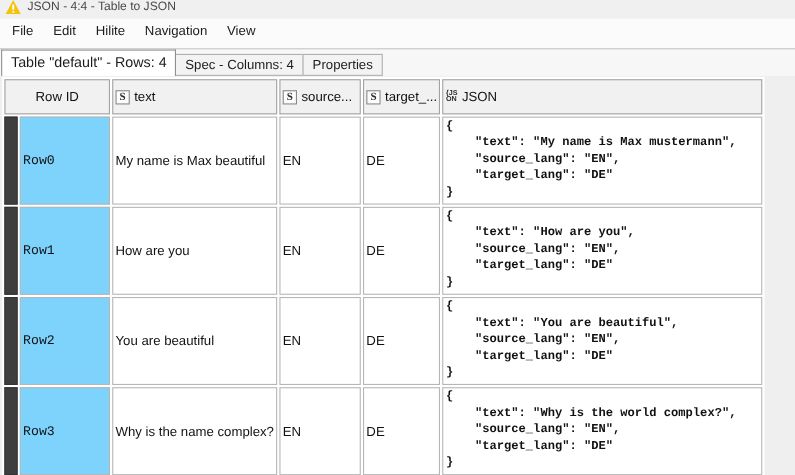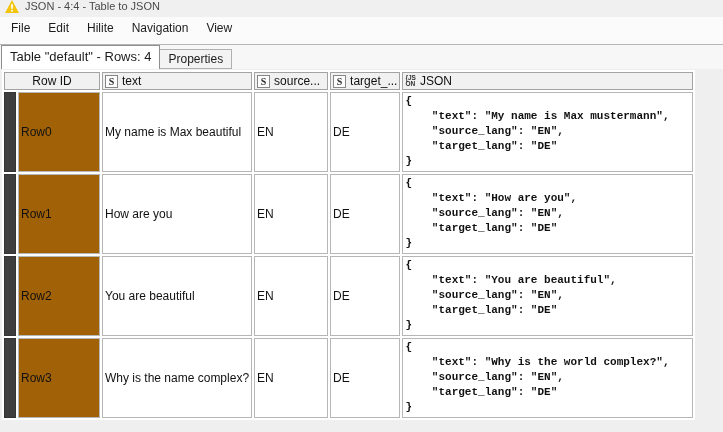--- a/index.html
+++ b/index.html
@@ -47,36 +47,36 @@
     height: 24px; line-height: 22px;
     border-bottom: none; position: relative; z-index: 2;
   }
   
   .content { background: #efefef; height: 363px; padding-left: 2px; padding-top: 1px; }
   table.grid {
     border-collapse: separate; border-spacing: 2px;
     background: #ffffff; table-layout: fixed;
   }
   .grid th {
-    height: 18px; background: #f1f1f1;
+    height: 32px; background: #f1f1f1;
     border: 1px solid #a3a3a3;
     font-weight: normal; font-size: 12px; color: #111;
     padding: 0 2px; white-space: nowrap; overflow: hidden;
     text-align: left; vertical-align: middle; cursor: default;
   }
   .grid th.rowid-h { text-align: center; }
   .grid td {
     height: 80px; background: #ffffff;
     border: 1px solid #b6b6b6;
     font-size: 12px; color: #111;
     padding: 0 2px; vertical-align: middle;
     white-space: nowrap; overflow: hidden; cursor: default;
   }
   .grid td.sel { background: #3e3e3e; border-color: #343434; }
-  .grid td.rowid { background: #a16207; }
+  .grid td.rowid { background: #7dd3fc; font-family: Liberation Mono, monospace; }
   .grid td.json {
     font-family: "Liberation Mono", monospace;
     font-weight: bold; font-size: 11px; line-height: 15px;
     vertical-align: top; white-space: pre; padding: 1px 2px;
   }
   .hdr-inner { display: flex; align-items: center; gap: 4px; }
   .sicon {
     display: inline-block; width: 13px; height: 13px;
     border: 1px solid #878787; background: #fdfdfd;
     font-family: "Liberation Serif", serif;
@@ -103,20 +103,21 @@
 <div class="menubar">
   <span class="menu-item">File</span>
   <span class="menu-item">Edit</span>
   <span class="menu-item">Hilite</span>
   <span class="menu-item">Navigation</span>
   <span class="menu-item">View</span>
 </div>
 
 <div class="tabstrip">
   <span class="tab selected">Table "default" - Rows: 4</span>
+  <span class="tab">Spec - Columns: 4</span>
   <span class="tab">Properties</span>
 </div>
 
 <div class="content">
   <table class="grid">
     <colgroup>
       <col style="width:12px">
         <col style="width:82px">
         <col style="width:144px">
       <col style="width:74px">

